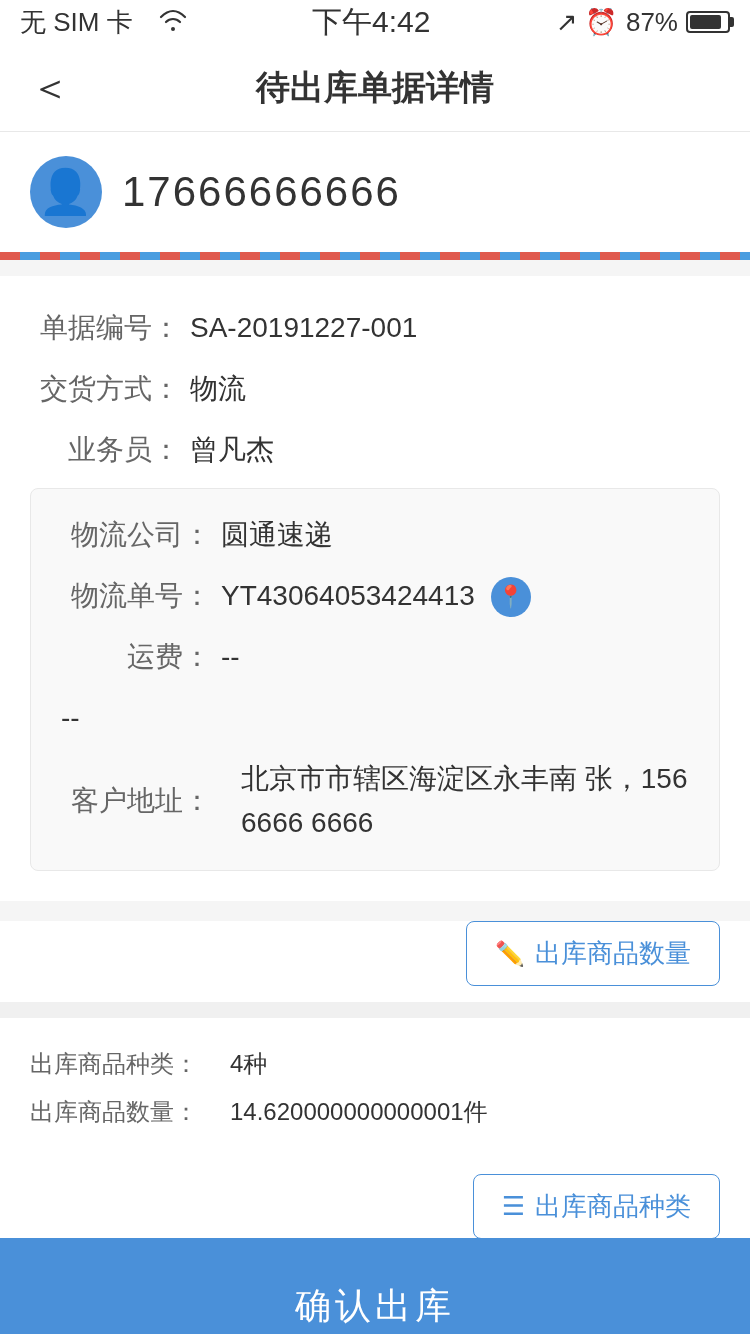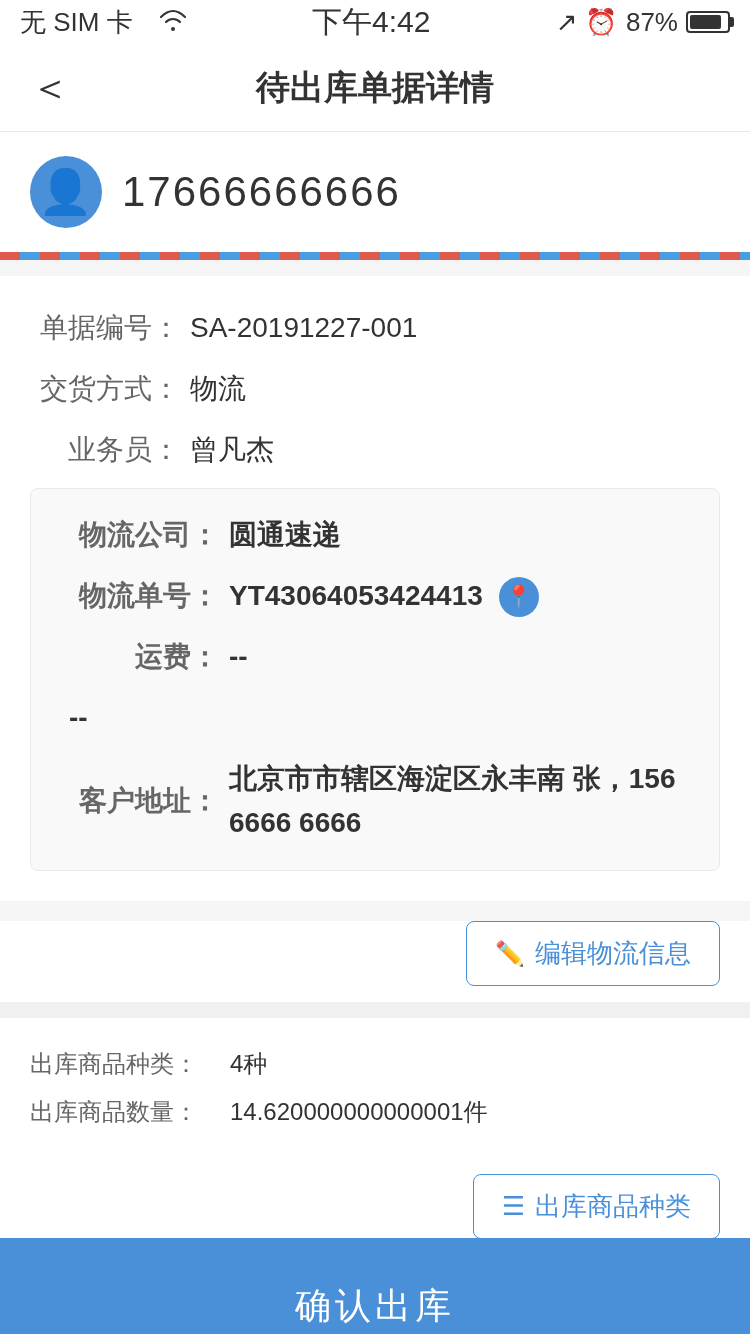--- a/index.html
+++ b/index.html
@@ -161,32 +161,32 @@
       color: #333;
       flex: 1;
     }
 
     
     .logistics-card {
       background: #f9f9f9;
       border: 1px solid #e8e8e8;
       border-radius: 8px;
       margin-top: 16px;
-      padding: 24px 38px;
-      font-weight: bold;
+      padding: 24px 30px;
     }
     .logistics-row {
       display: flex;
       align-items: center;
       margin-bottom: 16px;
       font-size: 28px;
       line-height: 1.6;
     }
     .logistics-row:last-child {
       margin-bottom: 0;
+      gap: 20px;
     }
     .logistics-label {
       color: #666;
       min-width: 160px;
       text-align: right;
       padding-right: 10px;
       flex-shrink: 0;
     }
     .logistics-value {
       color: #333;
@@ -399,21 +399,21 @@
       <div class="logistics-row">
         <span class="logistics-label">客户地址：</span>
         <span class="logistics-value address-text">北京市市辖区海淀区永丰南  张，156 6666 6666</span>
       </div>
     </div>
   </div>
 
   <div class="edit-btn-row">
     <button class="edit-btn">
       <span class="edit-icon">✏️</span>
-      <span>编辑物流信息</span>
+      <span>出库商品数量</span>
     </button>
   </div>
 
   <div class="section-divider"></div>
 
   <div class="goods-section">
     <div class="goods-row">
       <span class="goods-label">出库商品种类：</span>
       <span class="goods-value">4种</span>
     </div>

